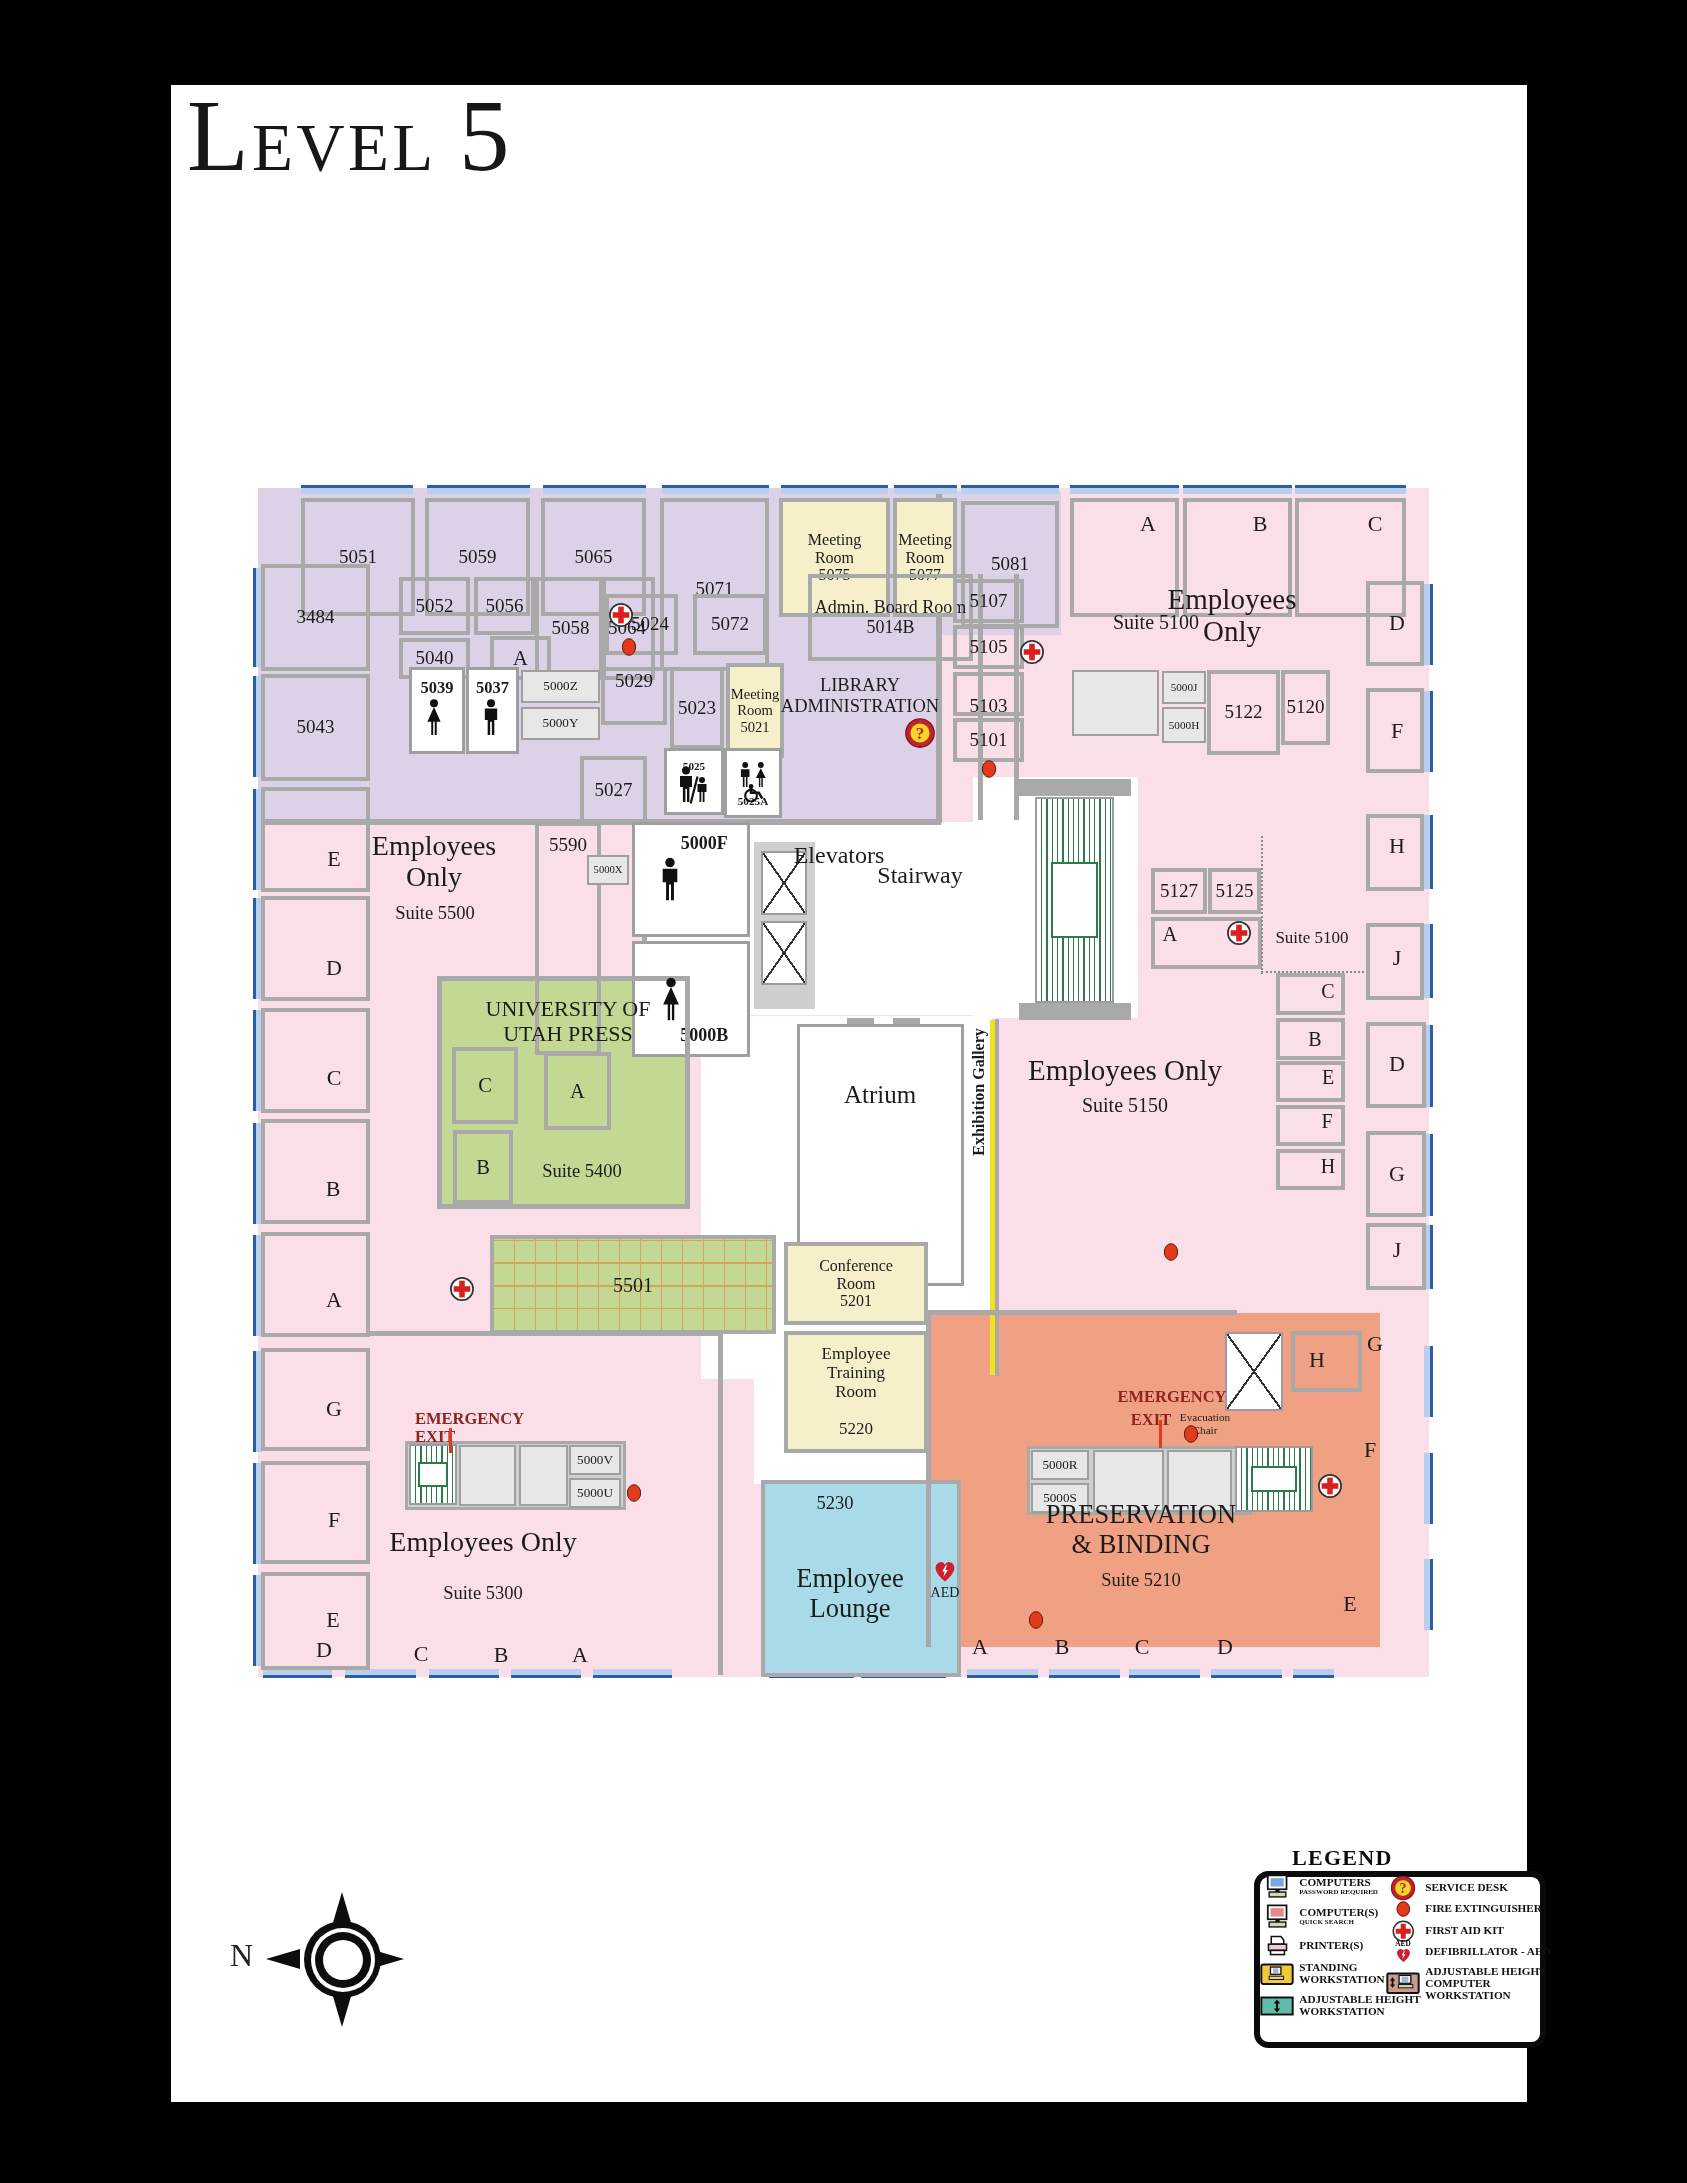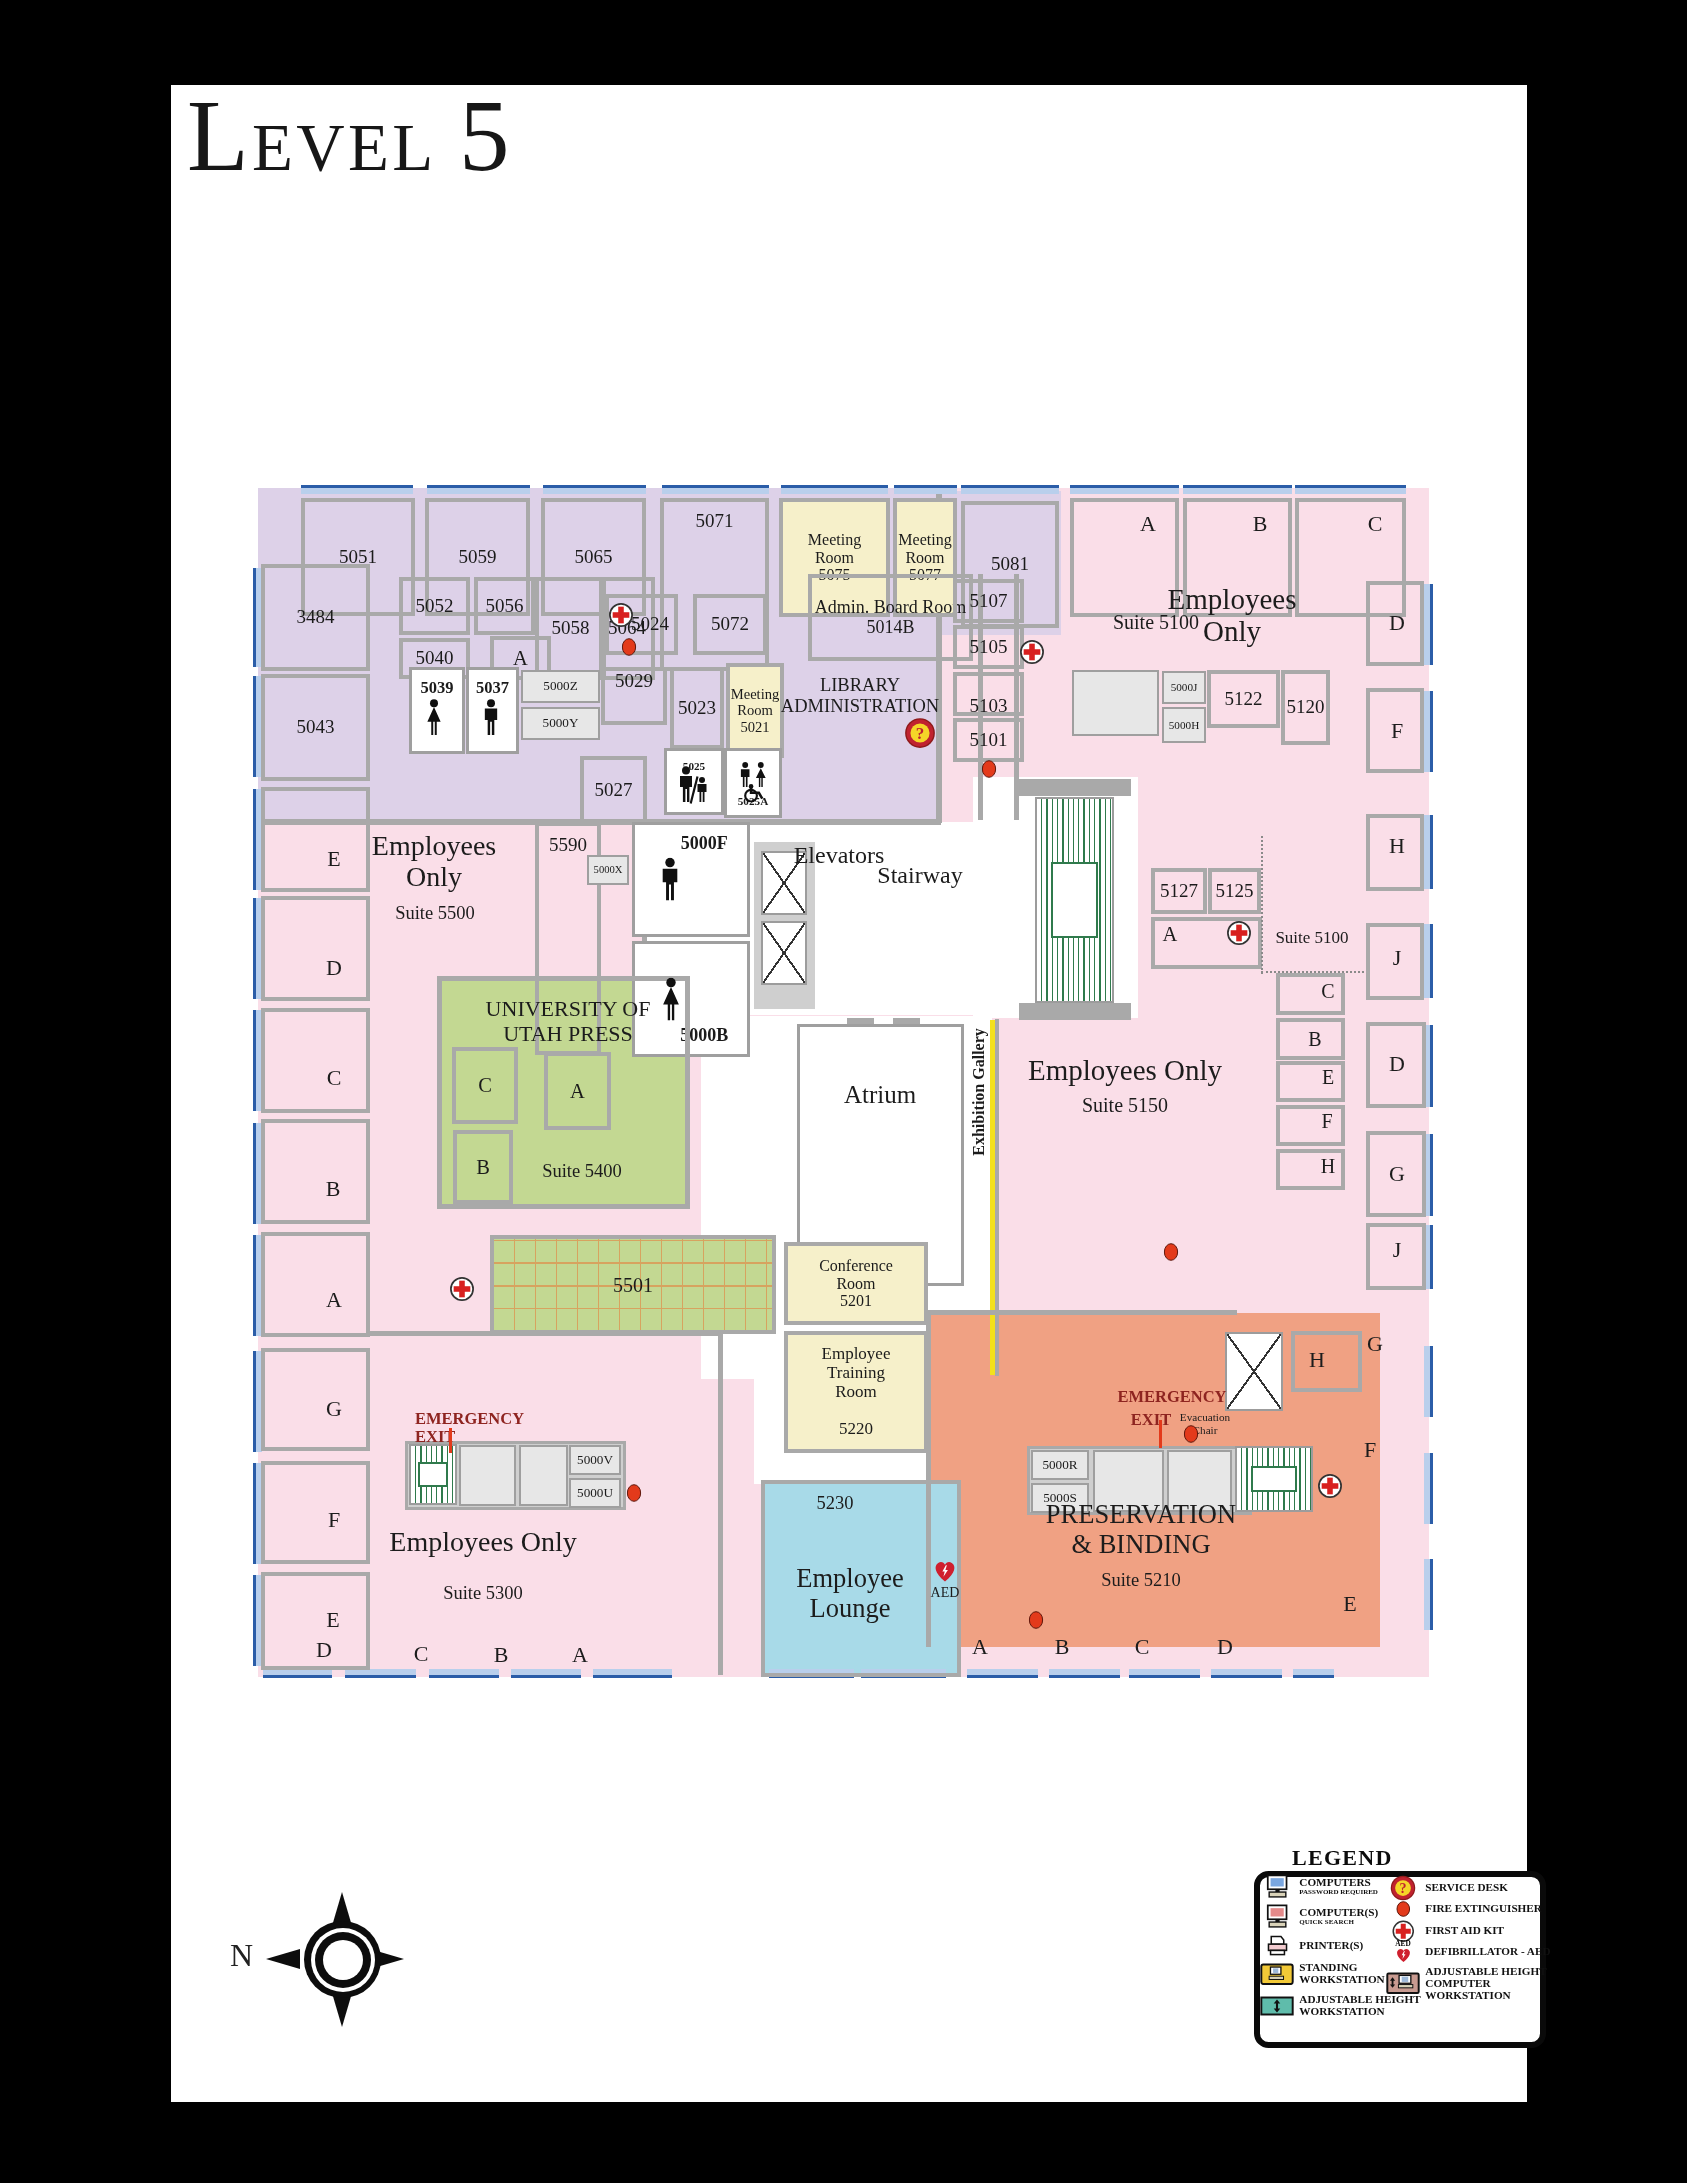--- a/index.html
+++ b/index.html
@@ -117,21 +117,21 @@
       <div class="win" style="left: 1293px; top: 1669px; width: 41px; height: 9.3px; border-bottom: 3.3px solid rgb(43, 93, 168);"></div>
       <div class="room" style="left: 301px; top: 498px; width: 114px; height: 118px; border: 4px solid rgb(169, 169, 169); background: transparent; align-items: center;">
         <div class="rl" style="font-size: 19px;">5051</div>
       </div>
       <div class="room" style="left: 425px; top: 498px; width: 105px; height: 118px; border: 4px solid rgb(169, 169, 169); background: transparent; align-items: center;">
         <div class="rl" style="font-size: 19px;">5059</div>
       </div>
       <div class="room" style="left: 541px; top: 498px; width: 105px; height: 118px; border: 4px solid rgb(169, 169, 169); background: transparent; align-items: center;">
         <div class="rl" style="font-size: 19px;">5065</div>
       </div>
-      <div class="room" style="left: 660px; top: 498px; width: 109px; height: 173px; border: 4px solid rgb(169, 169, 169); background: transparent; align-items: flex-start; padding-top: 9.3px;">
+      <div class="room" style="left: 660px; top: 498px; width: 109px; height: 173px; border: 4px solid rgb(169, 169, 169); background: transparent; align-items: center; padding-top: 9.3px;">
         <div class="rl" style="font-size: 19px;">5071</div>
       </div>
       <div class="room" style="left: 779px; top: 498px; width: 111px; height: 119px; border: 4px solid rgb(169, 169, 169); background: rgb(246, 240, 202); align-items: center;">
         <div class="rl" style="font-size: 16px;">Meeting
 Room
 5075</div>
       </div>
       <div class="room" style="left: 893px; top: 498px; width: 64px; height: 119px; border: 4px solid rgb(169, 169, 169); background: rgb(246, 240, 202); align-items: center;">
         <div class="rl" style="font-size: 16px;">Meeting
 Room
@@ -229,21 +229,21 @@
       <div class="room" style="left: 953px; top: 718px; width: 71px; height: 44px; border: 4px solid rgb(169, 169, 169); background: transparent; align-items: center;">
         <div class="rl" style="font-size: 19px;">5101</div>
       </div>
       <div class="room" style="left: 1072px; top: 670px; width: 87px; height: 66px; border: 2.6px solid rgb(159, 159, 159); background: rgb(231, 231, 231); align-items: center;"></div>
       <div class="room" style="left: 1162px; top: 671px; width: 44px; height: 33px; border: 2.6px solid rgb(159, 159, 159); background: rgb(231, 231, 231); align-items: center;">
         <div class="rl" style="font-size: 11.2px;">5000J</div>
       </div>
       <div class="room" style="left: 1162px; top: 707px; width: 44px; height: 36px; border: 2.6px solid rgb(159, 159, 159); background: rgb(231, 231, 231); align-items: center;">
         <div class="rl" style="font-size: 11.2px;">5000H</div>
       </div>
-      <div class="room" style="left: 1207px; top: 670px; width: 73px; height: 58px; border: 4px solid rgb(169, 169, 169); background: transparent; align-items: center;">
+      <div class="room" style="left: 1207px; top: 670px; width: 73px; height: 85px; border: 4px solid rgb(169, 169, 169); background: transparent; align-items: center;">
         <div class="rl" style="font-size: 19px;">5122</div>
       </div>
       <div class="room" style="left: 1281px; top: 670px; width: 49px; height: 75px; border: 4px solid rgb(169, 169, 169); background: transparent; align-items: center;">
         <div class="rl" style="font-size: 19px;">5120</div>
       </div>
       <div class="room" style="left: 1366px; top: 581px; width: 58px; height: 85px; border: 4px solid rgb(169, 169, 169); background: transparent; align-items: center;"></div>
       <div class="room" style="left: 1366px; top: 688px; width: 58px; height: 85px; border: 4px solid rgb(169, 169, 169); background: transparent; align-items: center;"></div>
       <div class="room" style="left: 1366px; top: 814px; width: 58px; height: 77px; border: 4px solid rgb(169, 169, 169); background: transparent; align-items: center;"></div>
       <div class="room" style="left: 1366px; top: 923px; width: 58px; height: 77px; border: 4px solid rgb(169, 169, 169); background: transparent; align-items: center;"></div>
       <div class="room" style="left: 1151px; top: 868px; width: 56px; height: 46px; border: 4px solid rgb(169, 169, 169); background: transparent; align-items: center;">

